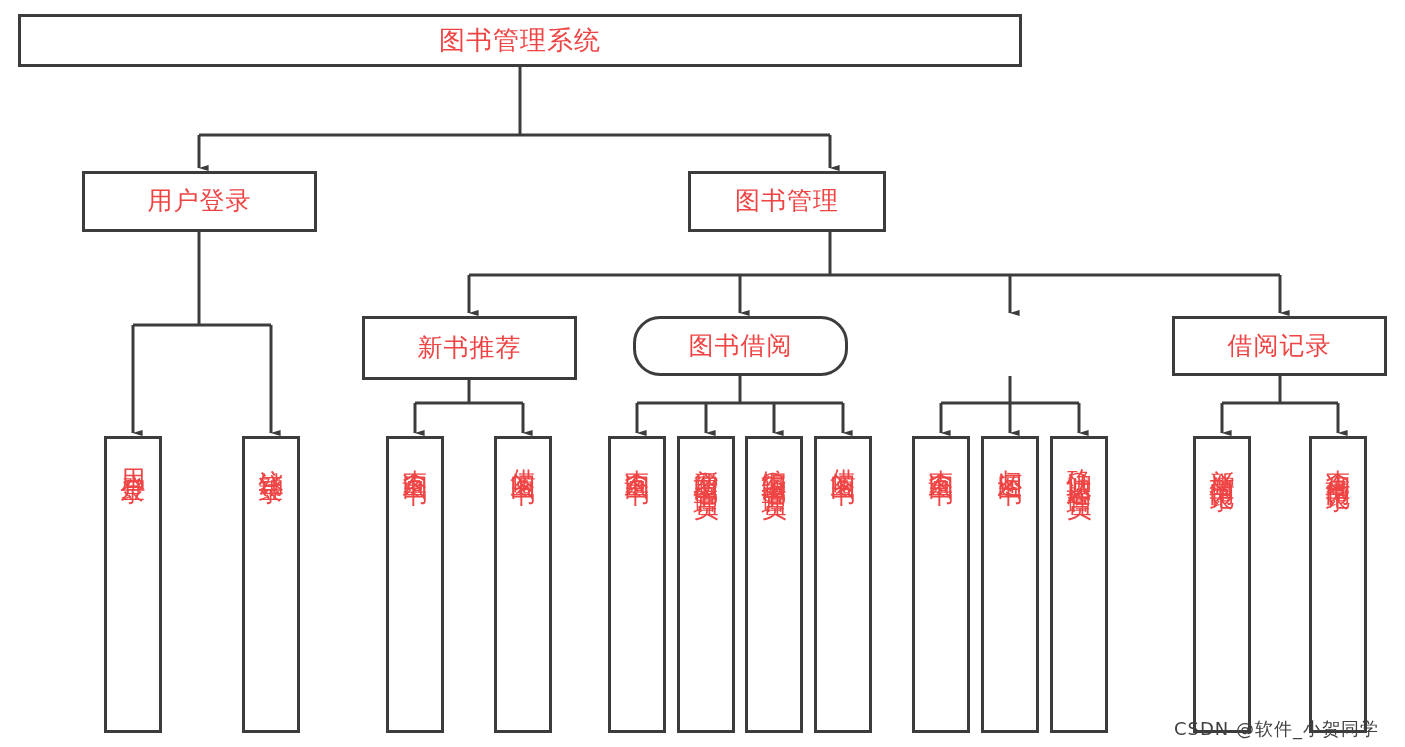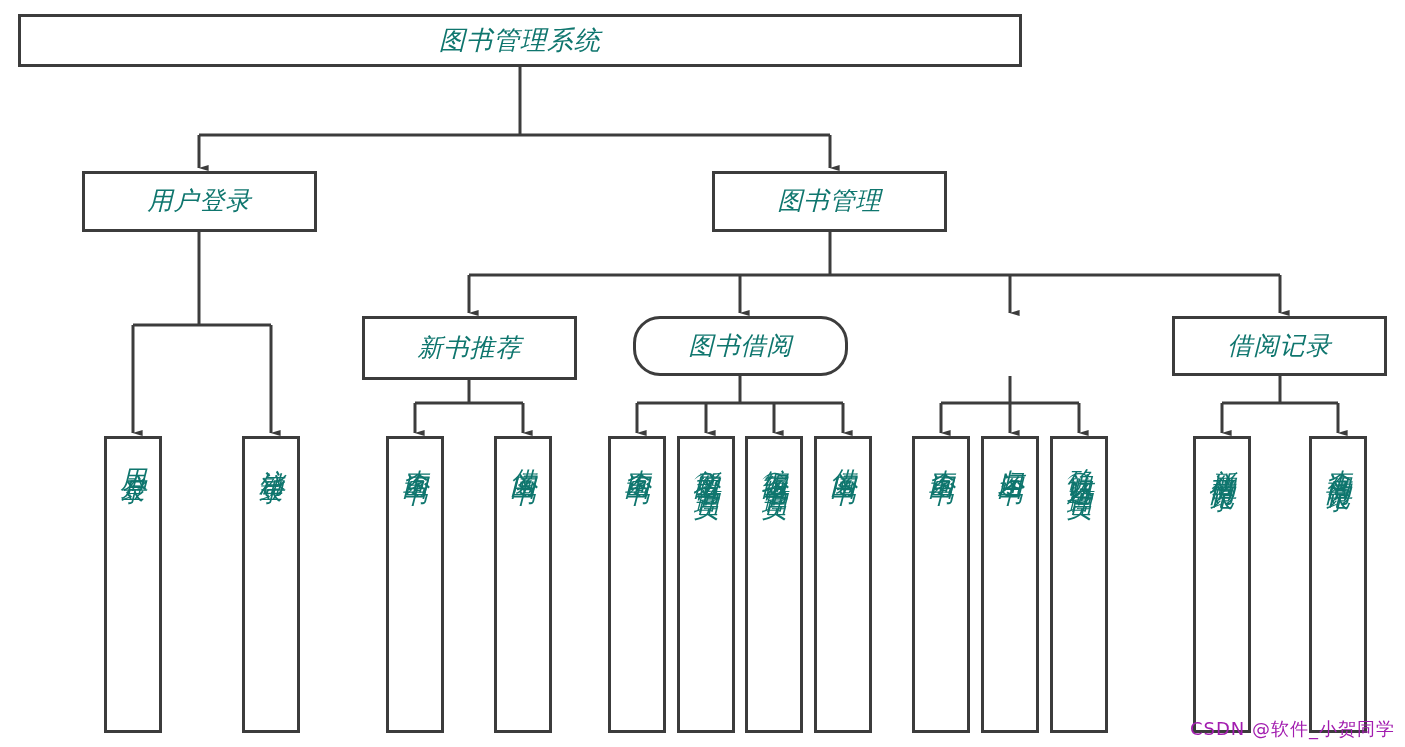--- a/index.html
+++ b/index.html
@@ -22,22 +22,21 @@
     pointer-events:none;
   }
   .node{
     position:absolute;
     box-sizing:border-box;
     background:#ffffff;
     border:3px solid #3c3c3c;
     display:flex;
     align-items:center;
     justify-content:center;
-    color:#0f766e;
-    font-style:italic;
+    color:#ef4444;
   }
   .node .label{
     display:block;
     text-align:center;
     line-height:1.15;
     white-space:nowrap;
   }
   
   .node.horiz .label{
     font-size:25px;
@@ -53,24 +52,24 @@
   .node.vert .label{
     writing-mode:vertical-rl;
     text-orientation:upright;
     font-size:25px;
     line-height:1.0;
     letter-spacing:4px;
     white-space:nowrap;
   }
   .watermark{
     position:absolute;
-    right:10px;
+    right:26px;
     bottom:6px;
     font-size:18px;
-    color:#a21caf;
+    color:#404040;
     letter-spacing:1px;
     white-space:nowrap;
     pointer-events:none;
   }
 </style>
 </head>
 <body>
 
 <div id="stage">
 
@@ -128,21 +127,21 @@
   </svg>
 
   <div class="node horiz root" style="left:18px;top:14px;width:1004px;height:53px;">
     <span class="label">图书管理系统</span>
   </div>
 
   <div class="node horiz" style="left:82px;top:171px;width:235px;height:61px;">
     <span class="label">用户登录</span>
   </div>
 
-  <div class="node horiz" style="left:712px;top:171px;width:235px;height:61px;">
+  <div class="node horiz" style="left:688px;top:171px;width:198px;height:61px;">
     <span class="label">图书管理</span>
   </div>
 
   <div class="node horiz" style="left:362px;top:316px;width:215px;height:64px;">
     <span class="label">新书推荐</span>
   </div>
 
   <div class="node horiz" style="left:633px;top:316px;width:215px;height:60px;border-radius:27px;">
     <span class="label">图书借阅</span>
   </div>

